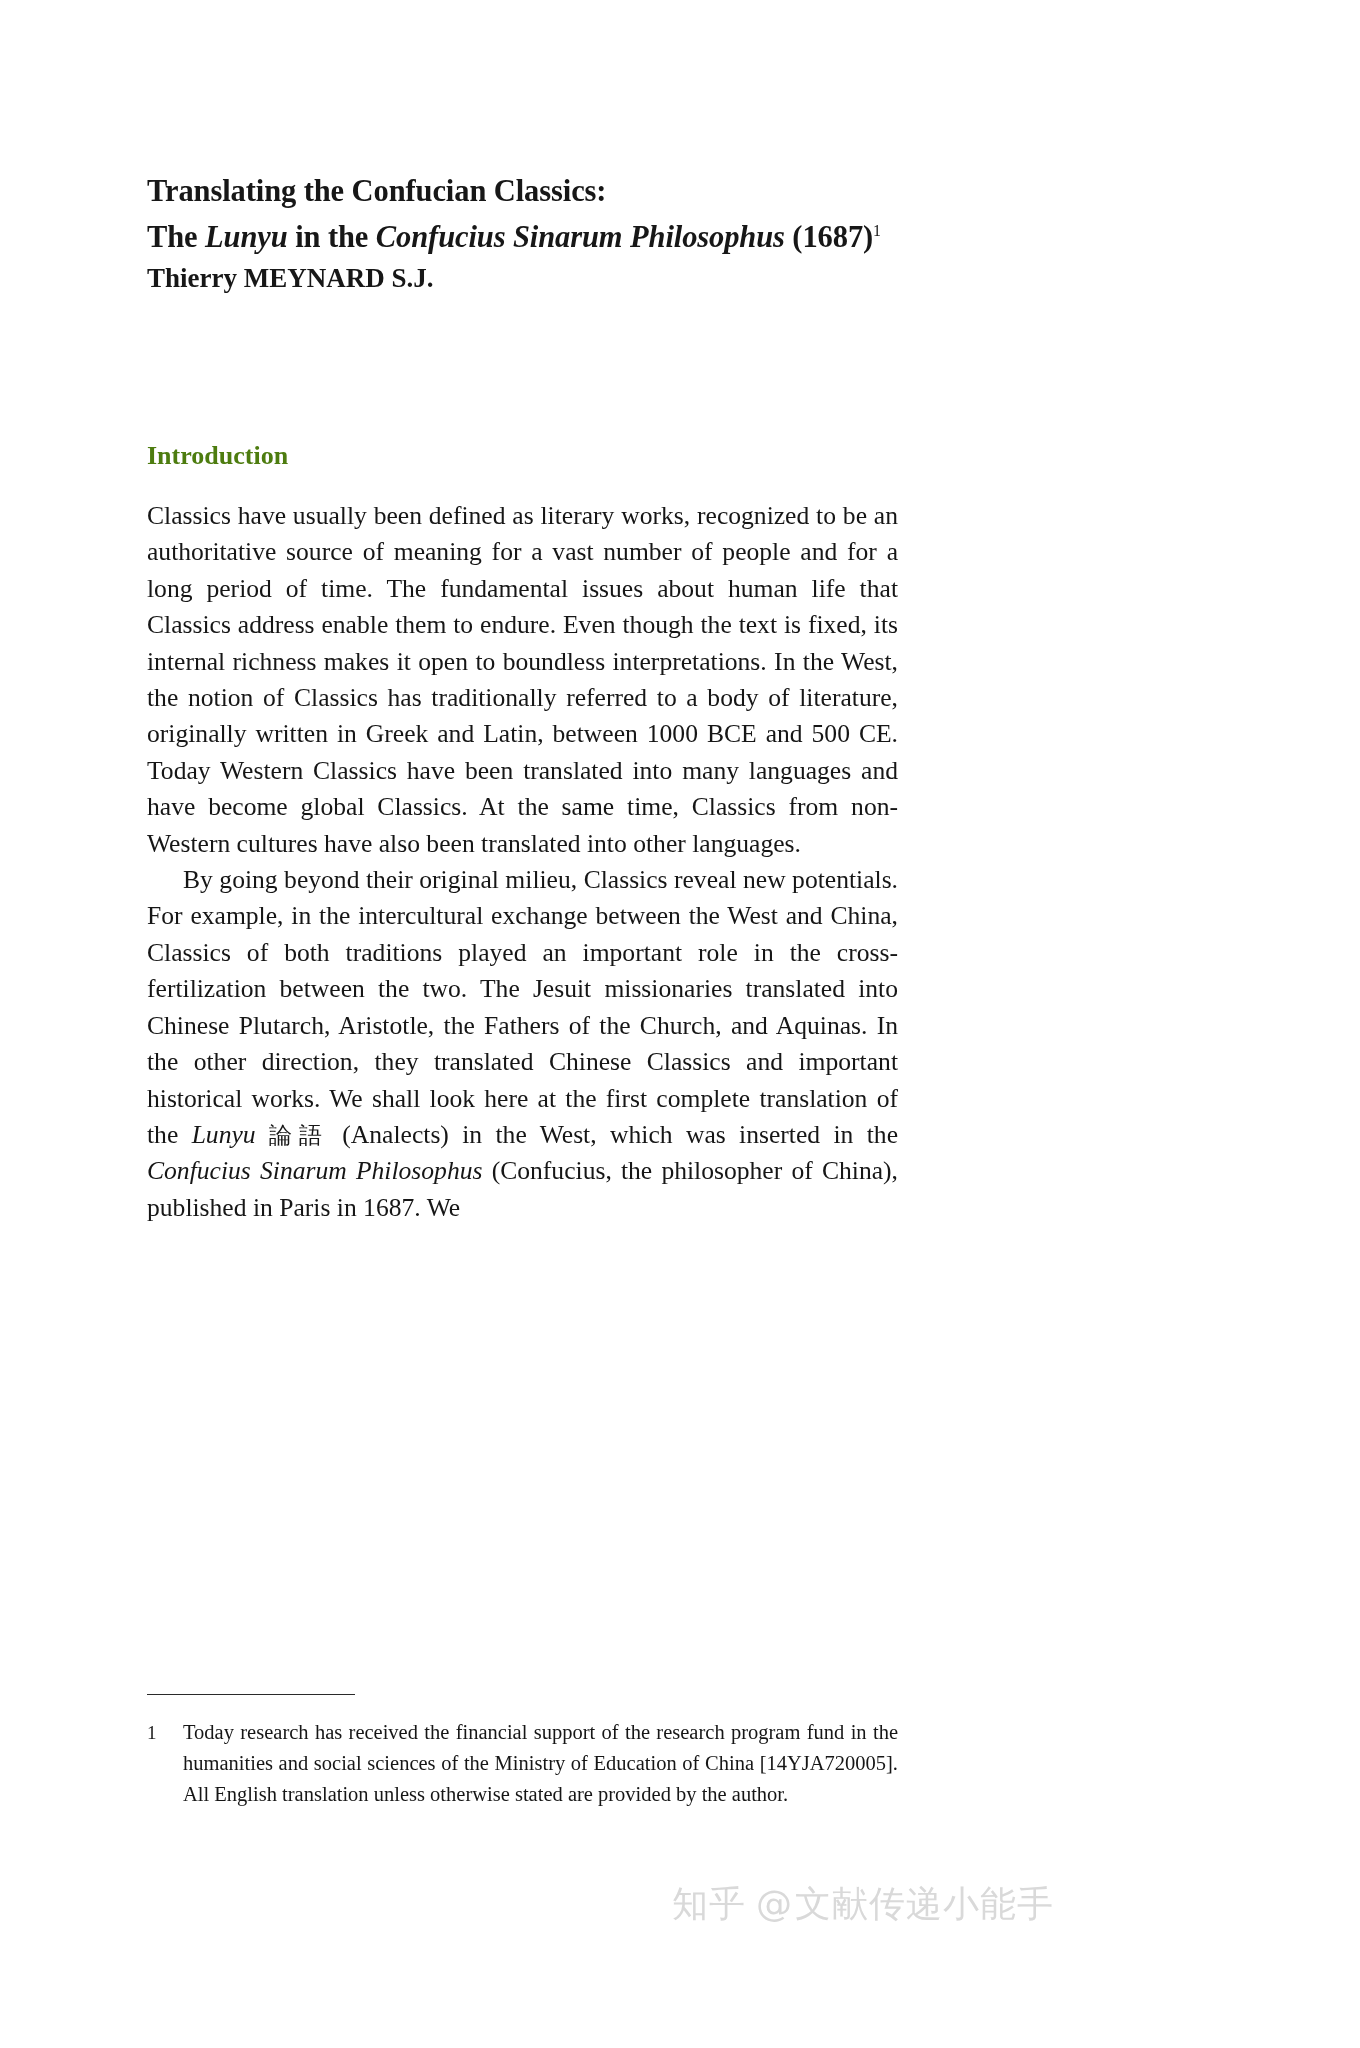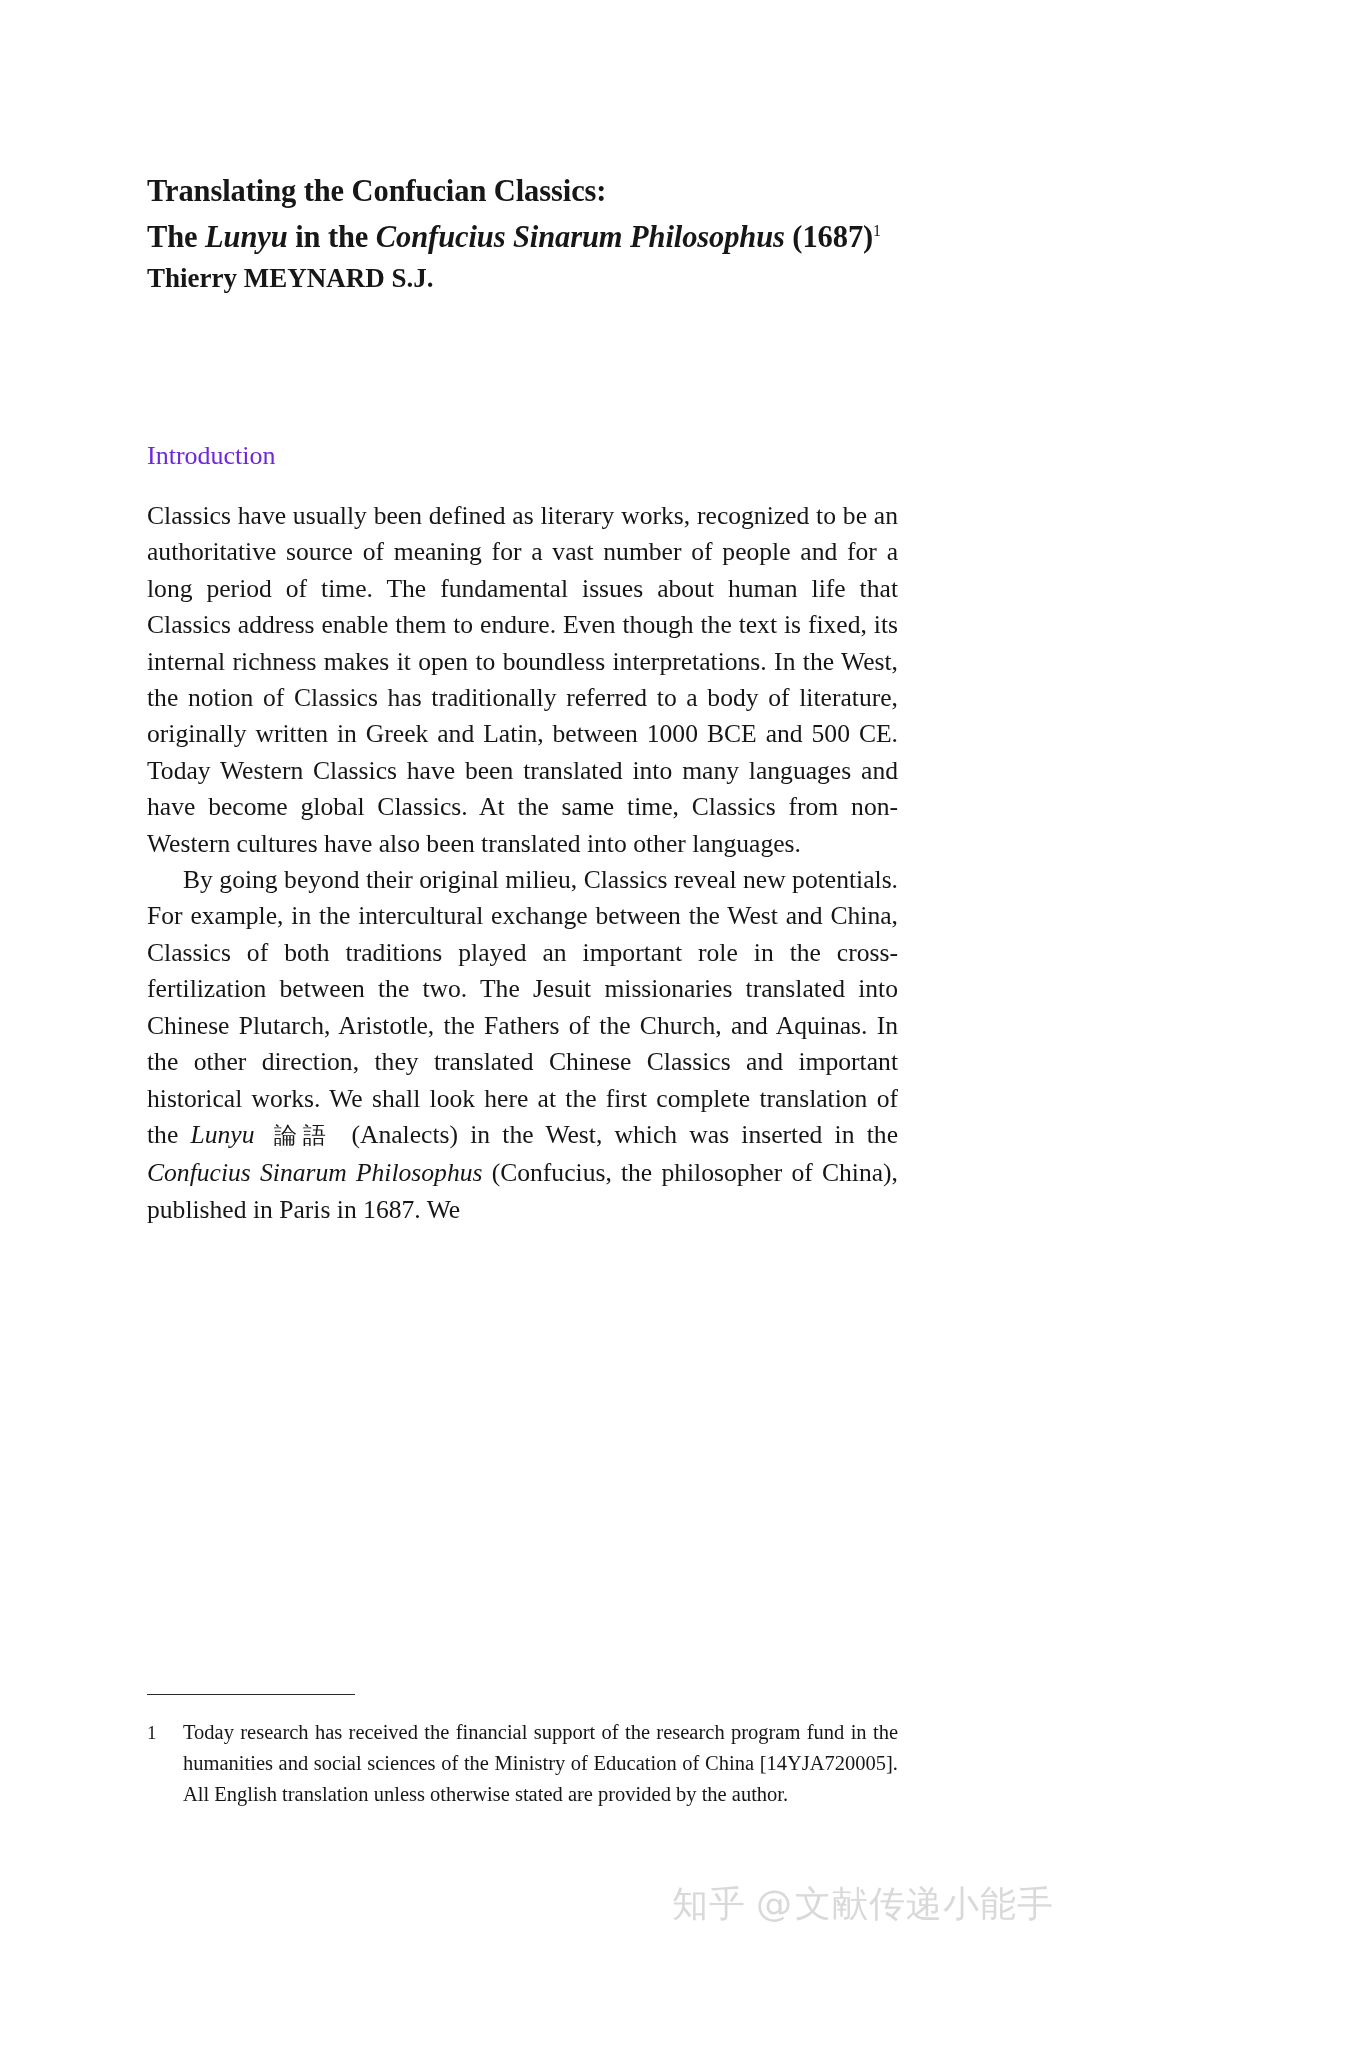--- a/index.html
+++ b/index.html
@@ -61,44 +61,44 @@
     font-size: 27px;
     font-weight: 700;
     line-height: 36px;
     color: #171717;
   }
 
   
   .section-heading {
     margin-top: 143px;
     font-size: 26px;
-    font-weight: 400;
+    font-weight: 700;
     line-height: 34px;
-    color: #6d28d9;
+    color: #4d7c0f;
   }
 
   
   .body-para {
     font-size: 25.6px;
     line-height: 36.4px;
     text-align: justify;
     text-justify: inter-word;
     color: #161616;
     margin: 0;
     hyphens: none;
   }
   .body-para.first {
     margin-top: 25px;
   }
   .body-para.indented {
     text-indent: 36px;
   }
   .body-para .it { font-style: italic; }
   .body-para .cjk {
-    font-family: Liberation Mono, monospace;
+    font-family: Liberation Sans, sans-serif;
     font-size: 23px;
   }
 
   
   .footnote-area {
     position: absolute;
     left: 147px;
     top: 1694px;
     width: 751px;
   }

